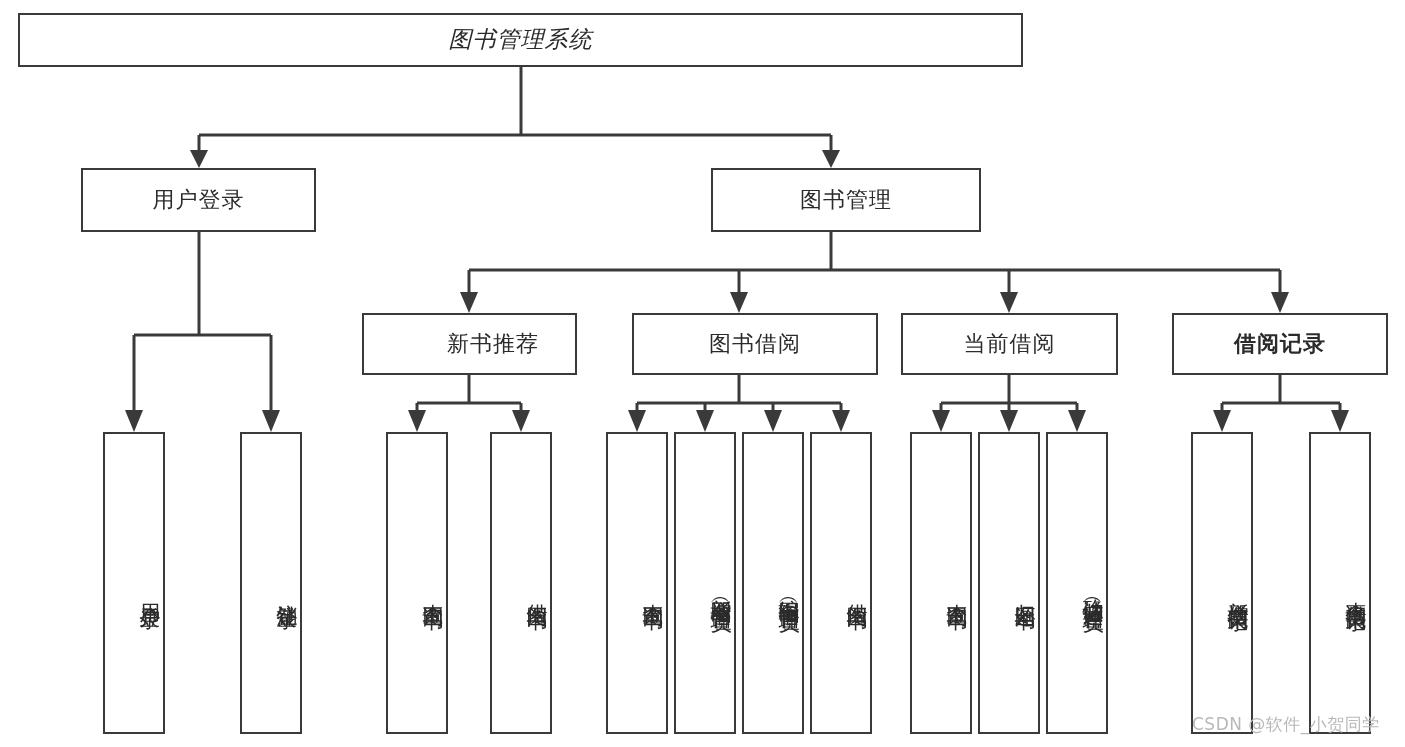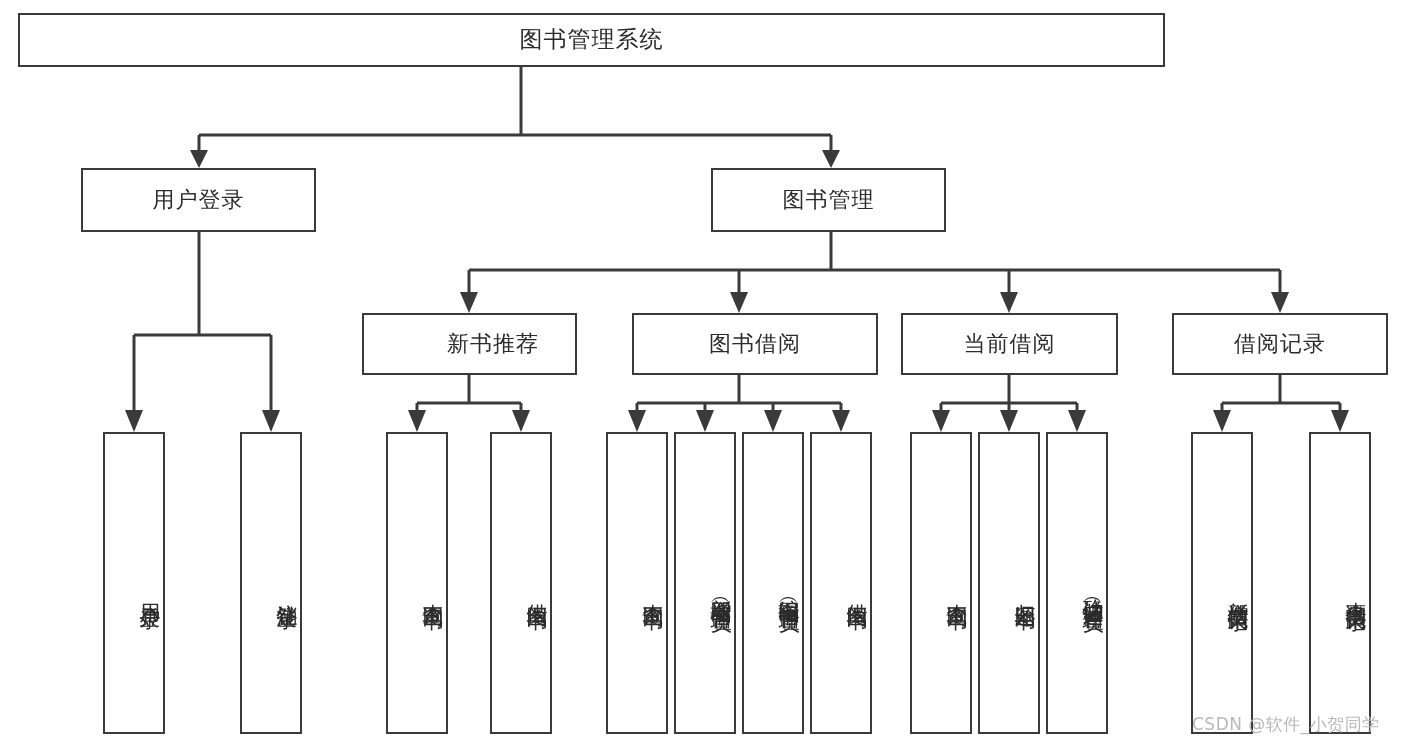--- a/index.html
+++ b/index.html
@@ -126,41 +126,41 @@
     <polygon points="1068,410 1086,410 1077,432"></polygon>
 
     <line x1="1280" y1="375" x2="1280" y2="403"></line>
     <line x1="1222" y1="403" x2="1340" y2="403"></line>
     <line x1="1222" y1="403" x2="1222" y2="410"></line>
     <polygon points="1213,410 1231,410 1222,432"></polygon>
     <line x1="1340" y1="403" x2="1340" y2="410"></line>
     <polygon points="1331,410 1349,410 1340,432"></polygon>
   </svg>
 
-  <div class="node h root" style="left:18px;top:13px;width:1147px;height:54px;">
+  <div class="node h root" style="left:18px;top:13px;width:1005px;height:54px;font-style:italic;">
     <span>图书管理系统</span>
   </div>
 
   <div class="node h" style="left:81px;top:168px;width:235px;height:64px;">
     <span>用户登录</span>
   </div>
-  <div class="node h" style="left:711px;top:168px;width:235px;height:64px;justify-content:center;">
+  <div class="node h" style="left:711px;top:168px;width:270px;height:64px;justify-content:center;">
     <span>图书管理</span>
   </div>
 
   <div class="node h" style="left:362px;top:313px;width:215px;height:62px;padding-left:47px;">
     <span>新书推荐</span>
   </div>
   <div class="node h" style="left:632px;top:313px;width:246px;height:62px;">
     <span>图书借阅</span>
   </div>
   <div class="node h" style="left:901px;top:313px;width:217px;height:62px;">
     <span>当前借阅</span>
   </div>
-  <div class="node h" style="left:1172px;top:313px;width:216px;height:62px;">
+  <div class="node h" style="left:1172px;top:313px;width:216px;height:62px;font-weight:bold;">
     <span>借阅记录</span>
   </div>
 
   <div class="node v" style="left:103px;top:432px;width:62px;height:302px;">
     <span class="vtxt">用户登录</span>
   </div>
   <div class="node v" style="left:240px;top:432px;width:62px;height:302px;">
     <span class="vtxt">注销登录</span>
   </div>
 

